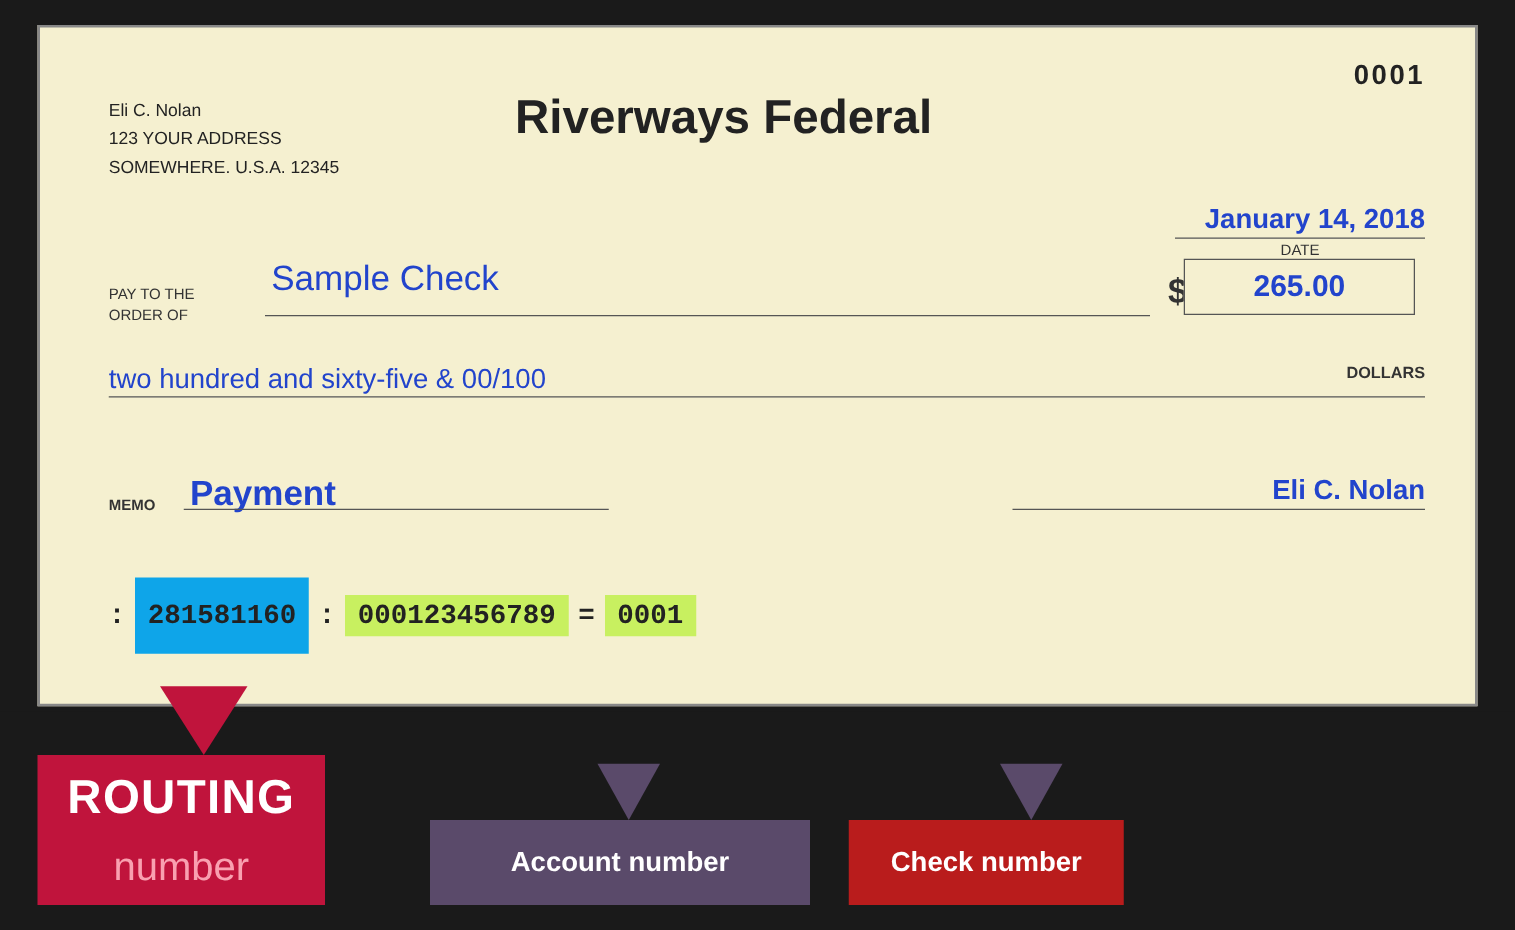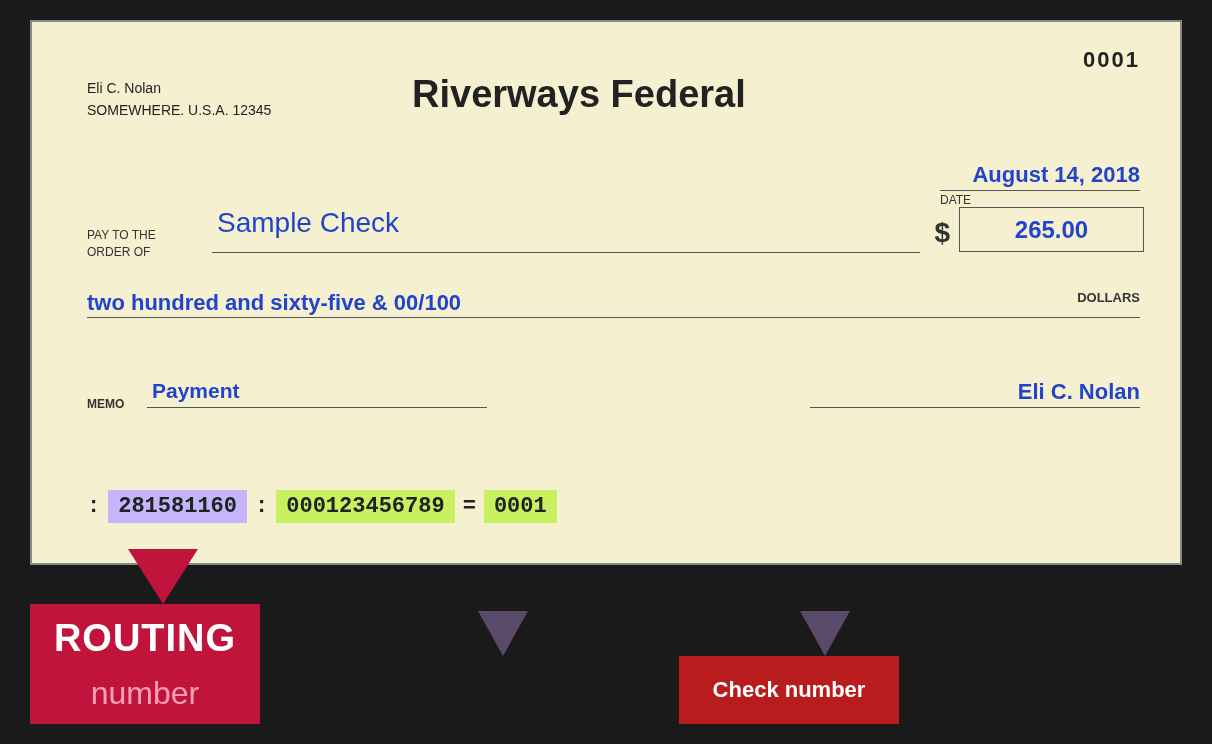--- a/index.html
+++ b/index.html
@@ -195,21 +195,21 @@
 
     .date-value {
       font-size: 22px;
       color: #2244cc;
       font-weight: bold;
     }
 
     .date-label {
       font-size: 12px;
       color: #333;
-      text-align: left;
+      text-align: center;
       margin-top: 2px;
     }
 
     .date-line {
       border-bottom: 1px solid #555;
       width: 200px;
       margin-top: 2px;
     }
 
     
@@ -245,21 +245,21 @@
       top: 195px;
       right: 230px;
       font-size: 28px;
       color: #333;
       font-weight: bold;
     }
 
     .amount-box {
       position: absolute;
       top: 185px;
-      right: 36px;
+      right: 48px;
       width: 185px;
       height: 45px;
       border: 1.5px solid #555;
       background: #f5f0d0;
       display: flex;
       align-items: center;
       justify-content: center;
     }
 
     .amount-value {
@@ -268,21 +268,21 @@
       font-weight: bold;
     }
 
     
     .written-amount {
       position: absolute;
       top: 268px;
       left: 55px;
       font-size: 22px;
       color: #2244cc;
-      font-weight: bold;
+      font-weight: normal;
     }
 
     .dollars-label {
       position: absolute;
       top: 268px;
       right: 40px;
       font-size: 13px;
       color: #333;
       font-weight: bold;
     }
@@ -302,21 +302,21 @@
       left: 55px;
       font-size: 12px;
       color: #333;
       font-weight: bold;
     }
 
     .memo-value {
       position: absolute;
       top: 357px;
       left: 120px;
-      font-size: 21px;
+      font-size: 28px;
       color: #2244cc;
       font-weight: bold;
     }
 
     .memo-line {
       position: absolute;
       top: 385px;
       left: 115px;
       width: 340px;
       border-bottom: 1px solid #555;
@@ -349,22 +349,22 @@
       display: flex;
       align-items: center;
       gap: 8px;
       font-size: 22px;
       font-family: 'Courier New', monospace;
       font-weight: bold;
       color: #222;
     }
 
     .micr-routing {
-      background: #c4b5fd;
-      padding: 4px 10px;
+      background: #0ea5e9;
+      padding: 18px 10px;
       color: #222;
     }
 
     .micr-account {
       background: #c8f060;
       padding: 4px 10px;
       color: #222;
     }
 
     .micr-check {
@@ -381,29 +381,30 @@
 </head>
 <body>
 
 <div class="check">
   <div class="check-inner">
 
     <div class="check-number-top">0001</div>
 
     <div class="payer-info">
       <div>Eli C. Nolan</div>
+      <div>123 YOUR ADDRESS</div>
       <div>SOMEWHERE. U.S.A. 12345</div>
     </div>
 
     <div class="bank-name">
       <span>Riverways Federal</span><br>
     </div>
 
     <div class="date-area">
-      <div class="date-value">August 14, 2018</div>
+      <div class="date-value">January 14, 2018</div>
       <div class="date-line"></div>
       <div class="date-label">DATE</div>
     </div>
 
     <div class="pay-to-label">
       <div>PAY TO THE</div>
       <div>ORDER OF</div>
     </div>
 
     <div class="pay-to-value">Sample Check</div>
@@ -438,20 +439,23 @@
   </div>
 </div>
 
 <div class="bottom-area">
 
   <div class="routing-label">
     <span class="routing-text">ROUTING</span>
     <span class="number-text">number</span>
   </div>
 
+  <div class="account-label">
+    <span>Account number</span>
+  </div>
 
   <div class="check-label">
     <span>Check number</span>
   </div>
 
 </div>
 
 <div class="arrow-routing"></div>
 
 <div class="arrow-account"></div>

